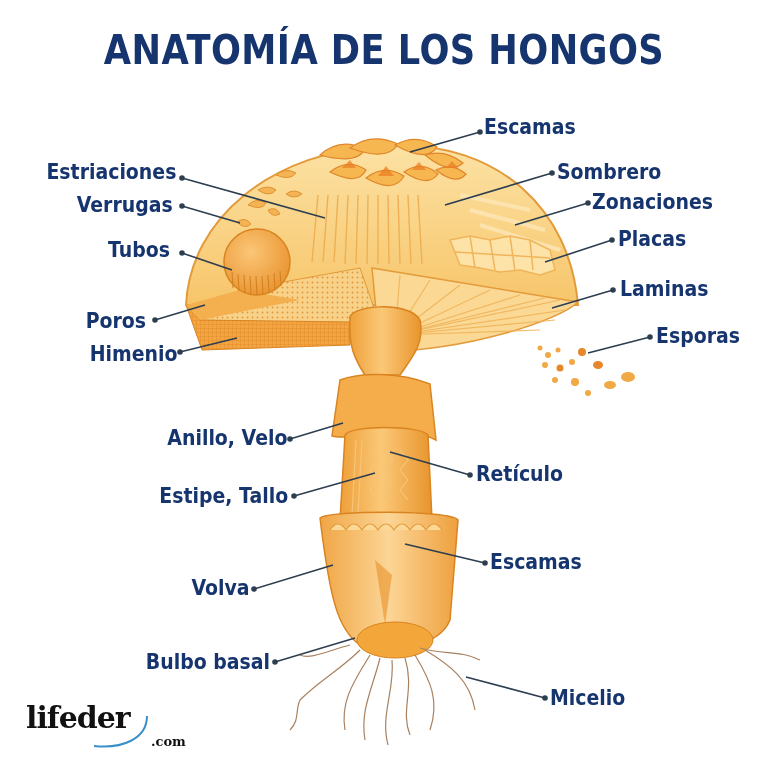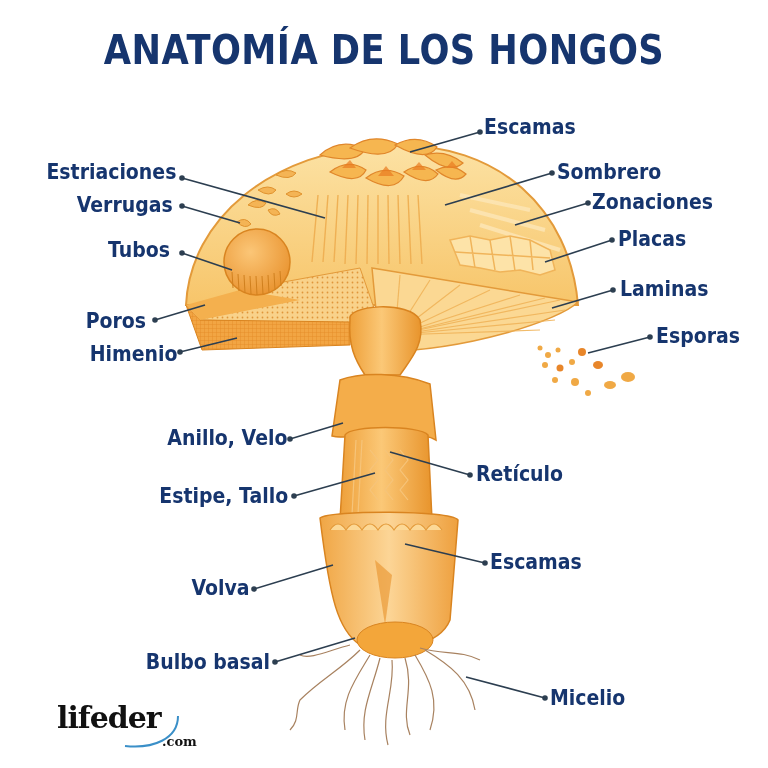--- a/index.html
+++ b/index.html
@@ -2,23 +2,23 @@
 <html><head>
 <meta charset="utf-8">
 <style>
   html,body{margin:0;padding:0;background:#ffffff;}
   body{width:768px;height:768px;position:relative;overflow:hidden;font-family:"Liberation Sans","DejaVu Sans",sans-serif;}
   .title{position:absolute;left:0;top:26px;width:768px;text-align:center;font-weight:bold;font-size:41px;color:#16356e;letter-spacing:0.5px;font-family:"DejaVu Sans","Liberation Sans",sans-serif;transform:scaleX(0.86);transform-origin:center;}
   .lbl{position:absolute;font-weight:bold;font-size:21px;color:#16356e;white-space:nowrap;line-height:24px;font-family:"DejaVu Sans","Liberation Sans",sans-serif;transform-origin:left center;}
   .lbl.r{transform:scaleX(0.9);}
   .lbl.l{transform:scaleX(0.9);transform-origin:right center;text-align:right;}
   svg.art{position:absolute;left:0;top:0;}
-  .logo{position:absolute;left:26px;top:700px;margin-left:31px;}
+  .logo{position:absolute;left:26px;top:700px;}
   .logo .main{font-family:"DejaVu Serif","Liberation Serif",serif;font-weight:bold;font-size:30px;color:#111;letter-spacing:-1px;}
-  .logo .com{position:absolute;left:105px;top:34px;font-family:"DejaVu Serif","Liberation Serif",serif;font-weight:bold;font-size:13px;color:#111;}
+  .logo .com{position:absolute;left:125px;top:34px;font-family:"DejaVu Serif","Liberation Serif",serif;font-weight:bold;font-size:13px;color:#111;}
 </style>
 </head>
 <body>
 
 <div class="title">ANATOMÍA DE LOS HONGOS</div>
 
 <svg class="art" width="768" height="768" viewBox="0 0 768 768">
   <defs>
     <linearGradient id="capG" x1="0" y1="0" x2="0" y2="1">
       <stop offset="0" stop-color="#fce2a4"></stop>

